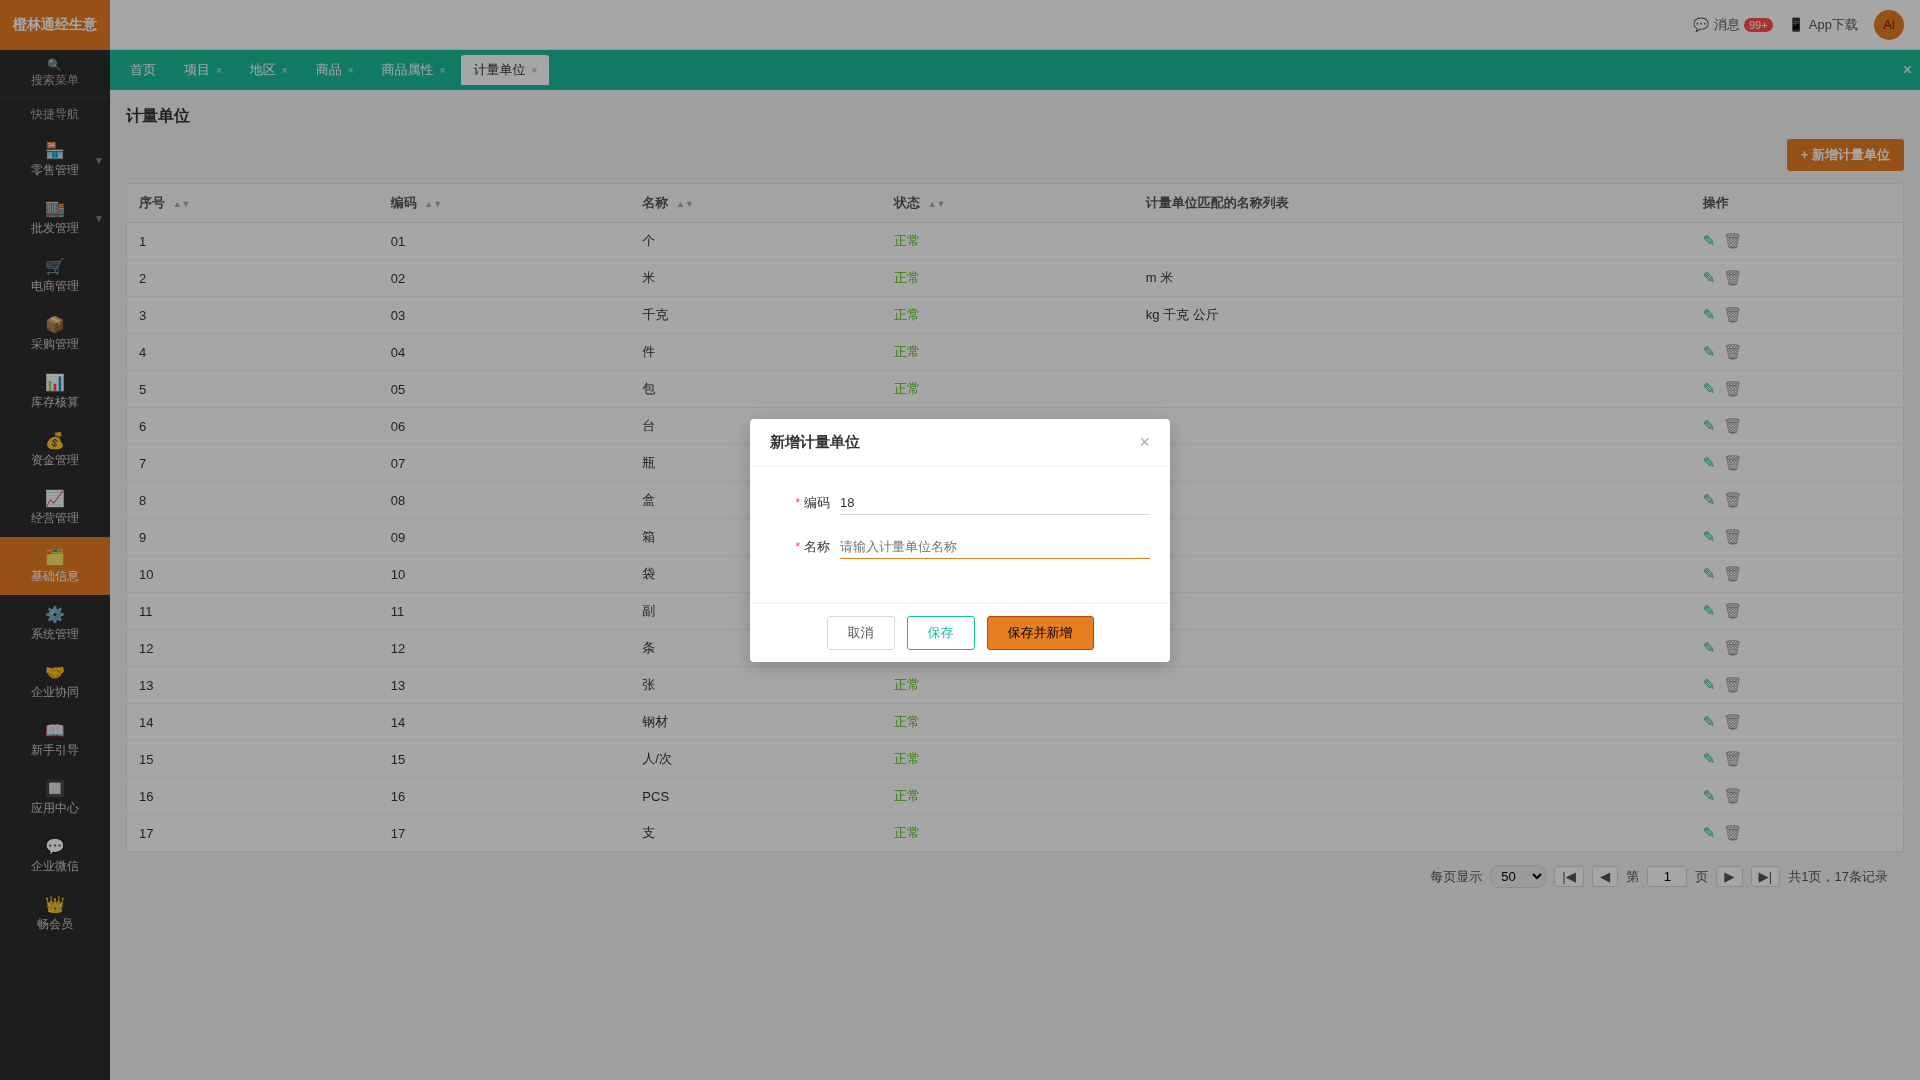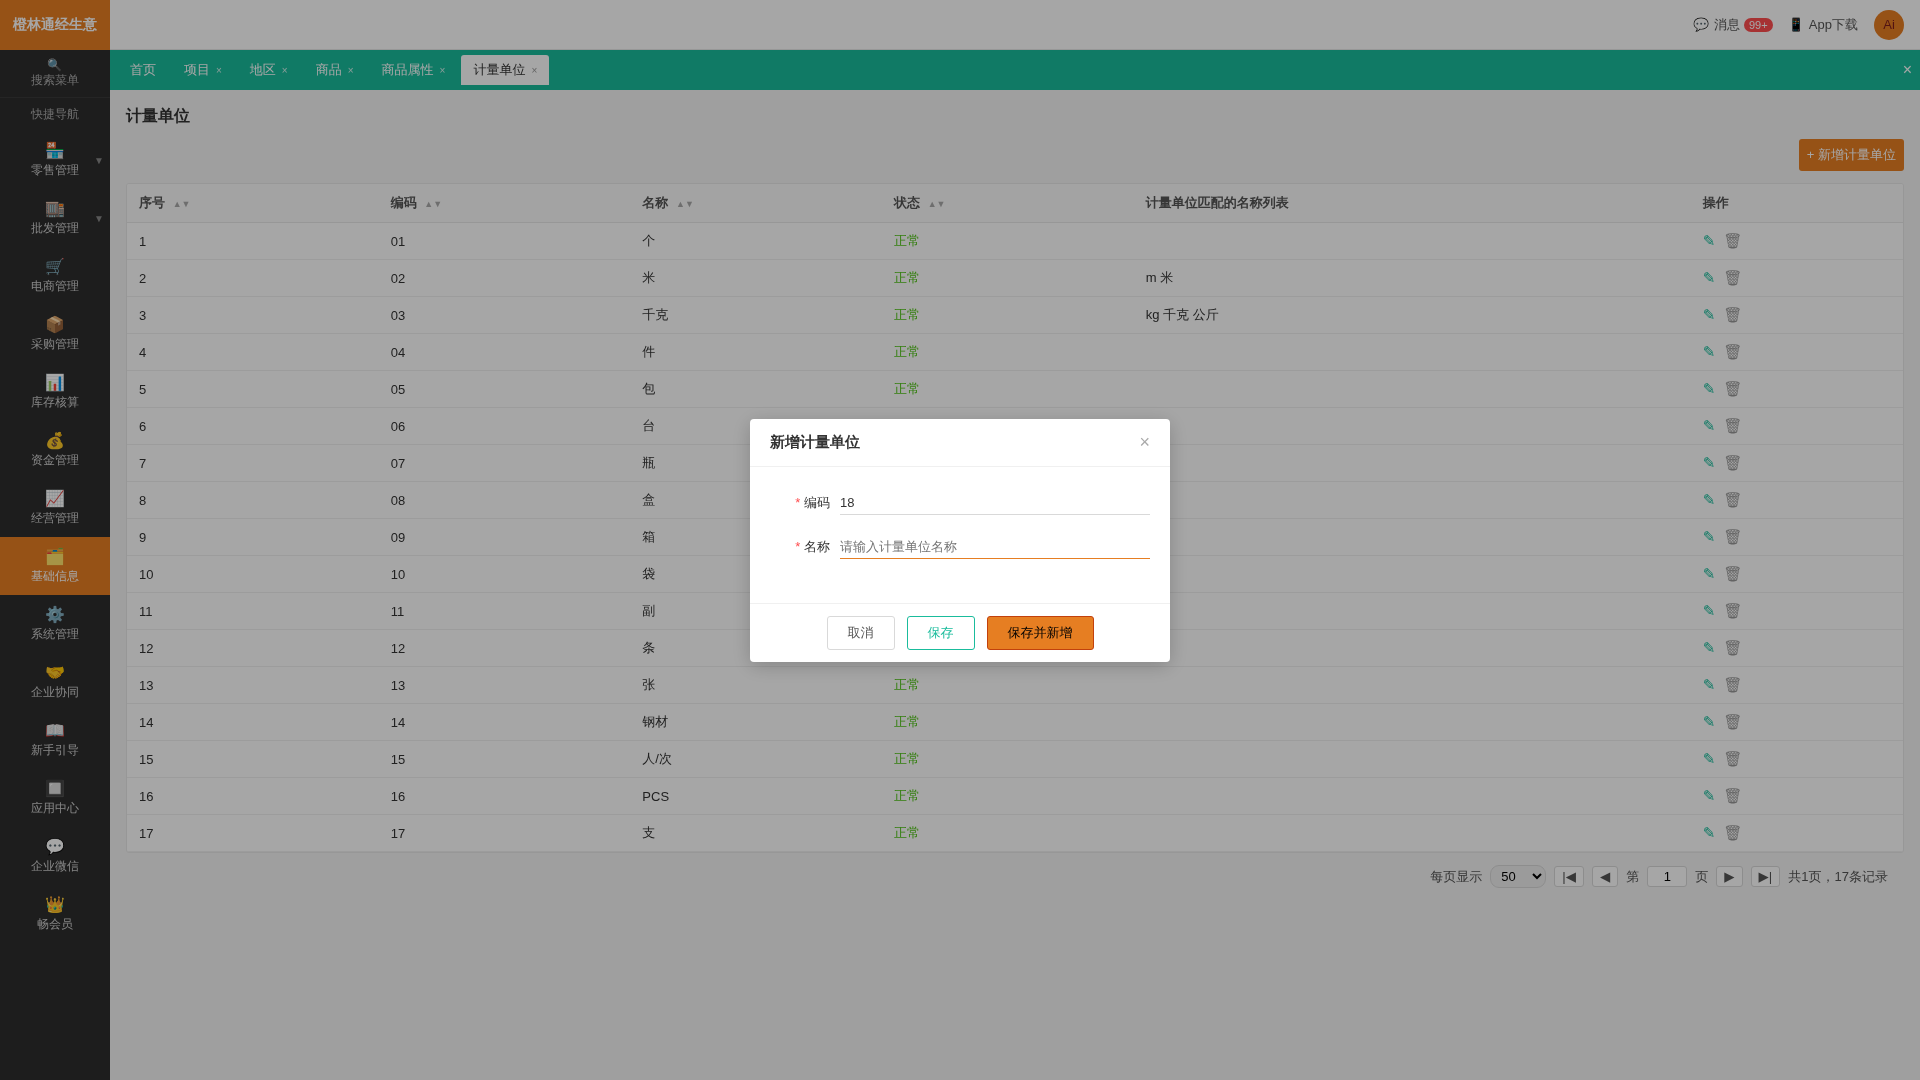--- a/index.html
+++ b/index.html
@@ -164,24 +164,25 @@
     }
     .toolbar {
       display: flex;
       justify-content: flex-end;
       margin-bottom: 12px;
     }
     .btn-add {
       background: #e67e22;
       color: white;
       border: none;
-      padding: 7px 8px;
+      padding: 7px 14px;
       border-radius: 3px;
       cursor: pointer;
       font-size: 13px;
+      font-weight: bold;
     }
 
     
     .table-container {
       background: #fff;
       border: 1px solid #e8e8e8;
       border-radius: 3px;
       overflow: hidden;
     }
     table {

